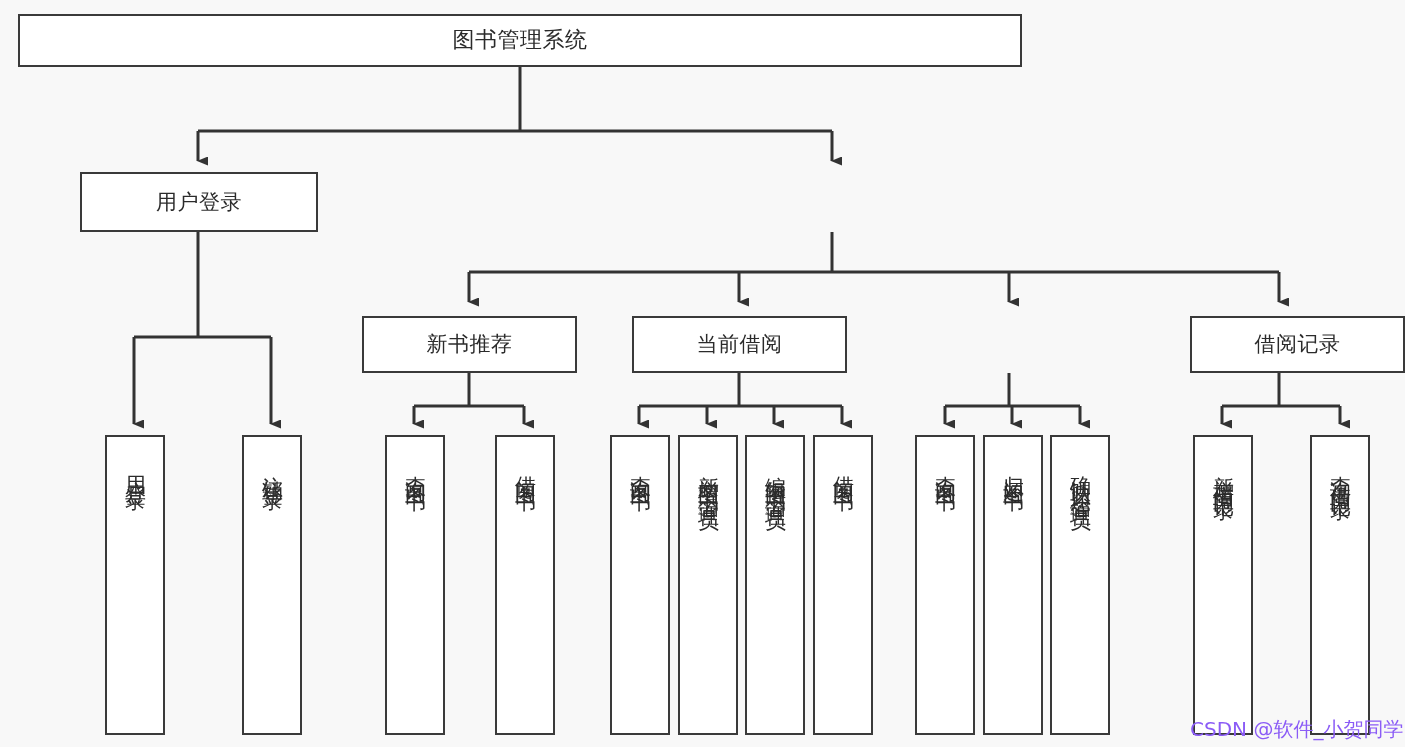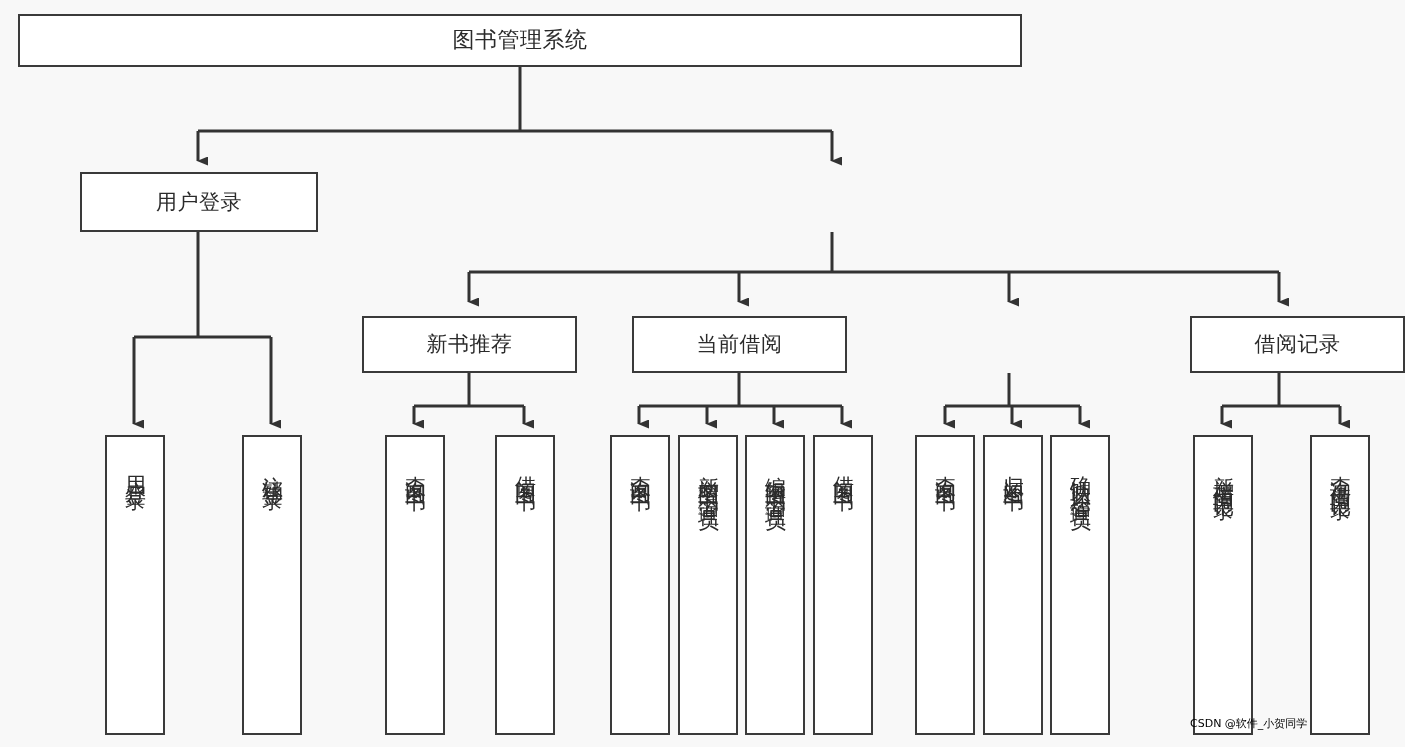--- a/index.html
+++ b/index.html
@@ -60,22 +60,22 @@
     text-orientation: upright;
     font-size: 21px;
     line-height: 1.0;
     letter-spacing: 5px;
     white-space: nowrap;
   }
   .watermark {
     position: absolute;
     left: 1190px;
     top: 716px;
-    font-size: 11px;
-    color: #000000;
+    font-size: 20px;
+    color: #8b5cf6;
     white-space: nowrap;
     font-family: "DejaVu Sans", "Liberation Sans", sans-serif;
   }
 </style>
 </head>
 <body>
 
 <div id="diagram-stage">
 
   <svg id="wires" viewBox="0 0 1405 747" xmlns="http://www.w3.org/2000/svg">

